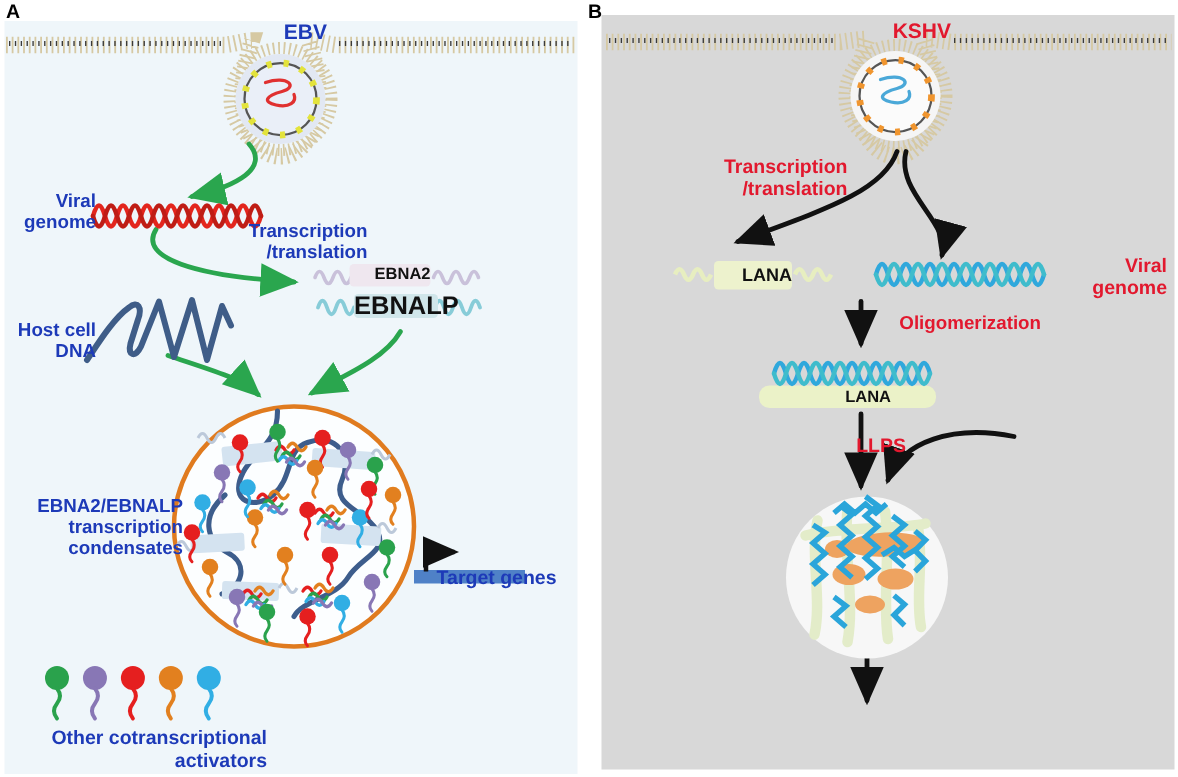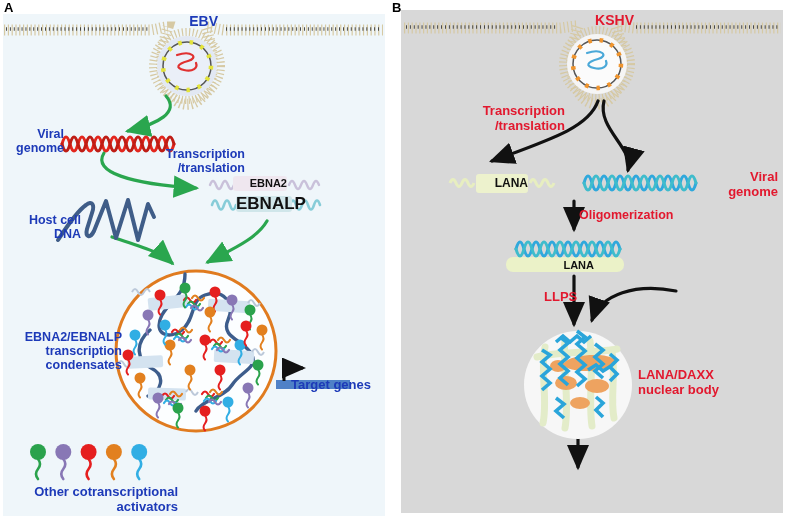--- a/index.html
+++ b/index.html
@@ -1,21 +1,21 @@
 <!DOCTYPE html>
 <html><head>
 <meta charset="utf-8">
 <style>
   html,body{margin:0;padding:0;background:#fff;}
   .stage{position:relative;width:785px;height:518px;background:#fff;overflow:hidden;
          font-family:"Liberation Sans","DejaVu Sans",sans-serif;}
   .stage svg{position:absolute;left:0;top:0;}
   .lbl{position:absolute;font-weight:bold;line-height:1.12;white-space:pre-line;}
   .blue{color:#1d3ab8;}
-  .red{color:#e2182e;}
+  .red{color:#e2182e;text-align:right;}
   .ctr{text-align:right;}
   .chip{position:absolute;font-weight:bold;color:#111;text-align:right;border-radius:3px;}
   .panel-label{position:absolute;font-weight:bold;color:#000;font-size:13px;}
 </style>
 </head>
 <body>
 
 <div class="stage">
 
 <svg width="785" height="518" viewBox="0 0 785 518">
@@ -310,38 +310,36 @@
 </svg>
 
   <div class="panel-label" style="left:4px;top:0px;">A</div>
   <div class="panel-label" style="left:392px;top:0px;">B</div>
 
   <div class="lbl blue ctr" style="left:156px;top:14px;width:62px;font-size:14px;">EBV</div>
   <div class="lbl blue ctr" style="left:2px;top:127px;width:62px;font-size:12.5px;">Viral
 genome</div>
   <div class="lbl blue ctr" style="left:145px;top:147px;width:100px;font-size:12.5px;">Transcription
 /translation</div>
-  <div class="lbl blue ctr" style="left:0px;top:213px;width:64px;font-size:12.5px;padding-left:17px;">Host cell
+  <div class="lbl blue ctr" style="left:0px;top:213px;width:64px;font-size:12.5px;">Host cell
 DNA</div>
   <div class="lbl blue ctr" style="left:0px;top:330px;width:122px;font-size:12.5px;">EBNA2/EBNALP
 transcription
 condensates</div>
   <div class="lbl blue ctr" style="left:276px;top:378px;width:95px;font-size:13px;">Target genes</div>
   <div class="lbl blue ctr" style="left:8px;top:485px;width:170px;font-size:13px;">Other cotranscriptional
 activators</div>
 
   <div class="chip" style="left:233px;top:176px;width:54px;height:15px;line-height:15px;font-size:11px;background:#efe7ef;">EBNA2</div>
   <div class="chip" style="left:236px;top:196px;width:56px;height:16px;line-height:16px;font-size:17px;background:#d0e6ea;">EBNALP</div>
 
   <div class="lbl red ctr" style="left:564px;top:13px;width:70px;font-size:14px;">KSHV</div>
   <div class="lbl red ctr" style="left:455px;top:104px;width:110px;font-size:13px;">Transcription
 /translation</div>
   <div class="lbl red ctr" style="left:698px;top:170px;width:80px;font-size:13px;">Viral
 genome</div>
   <div class="lbl red" style="left:579px;top:208px;width:115px;font-size:12.5px;">Oligomerization</div>
   <div class="lbl red" style="left:516px;top:290px;width:60px;font-size:13px;padding-left:28px;">LLPS</div>
-  <div class="lbl red" style="left:638px;top:368px;width:110px;font-size:13px;">LANA/DAXX
-nuclear body</div>
 
   <div class="chip" style="left:476px;top:174px;width:52px;height:19px;line-height:19px;font-size:12px;background:#edf2cd;">LANA</div>
   <div class="chip" style="left:542px;top:258px;width:52px;height:14px;line-height:14px;font-size:11px;background:transparent;">LANA</div>
 
 </div>
 
 </body></html>

